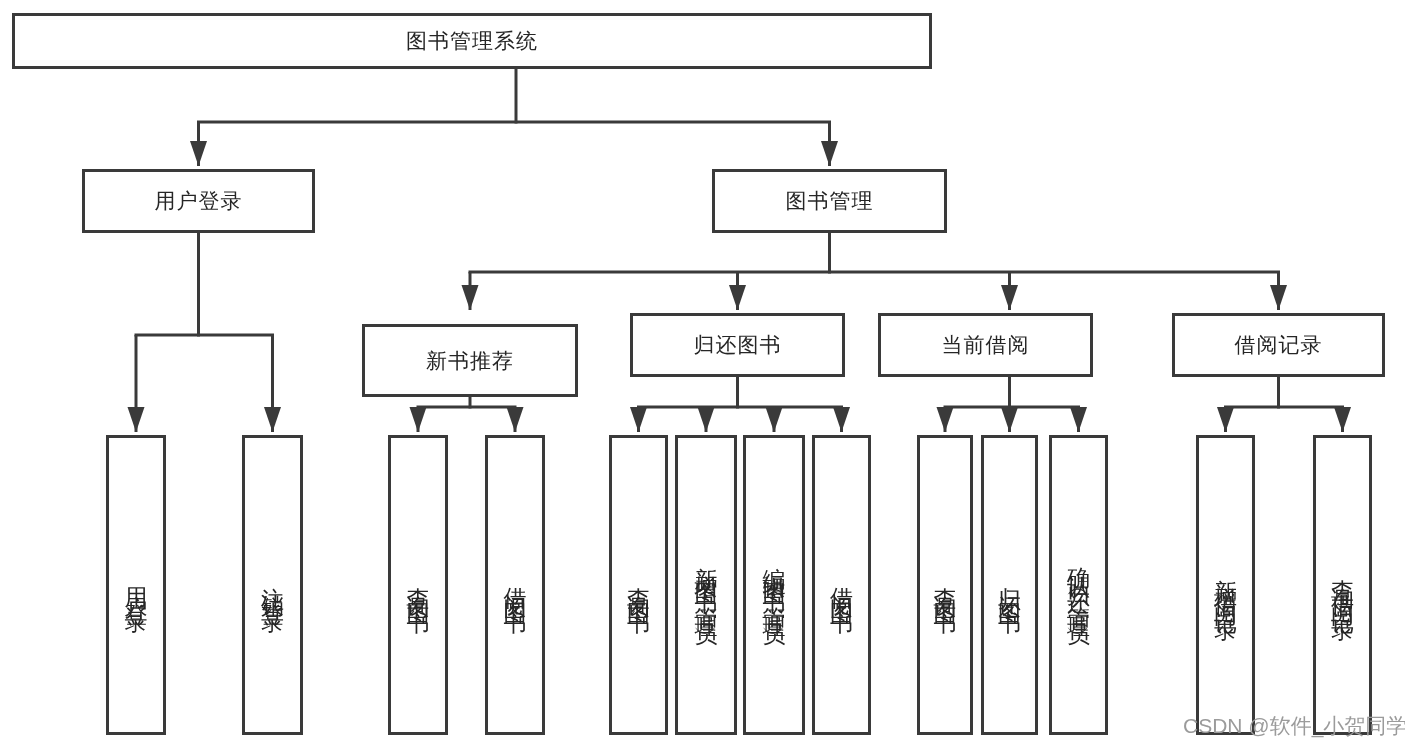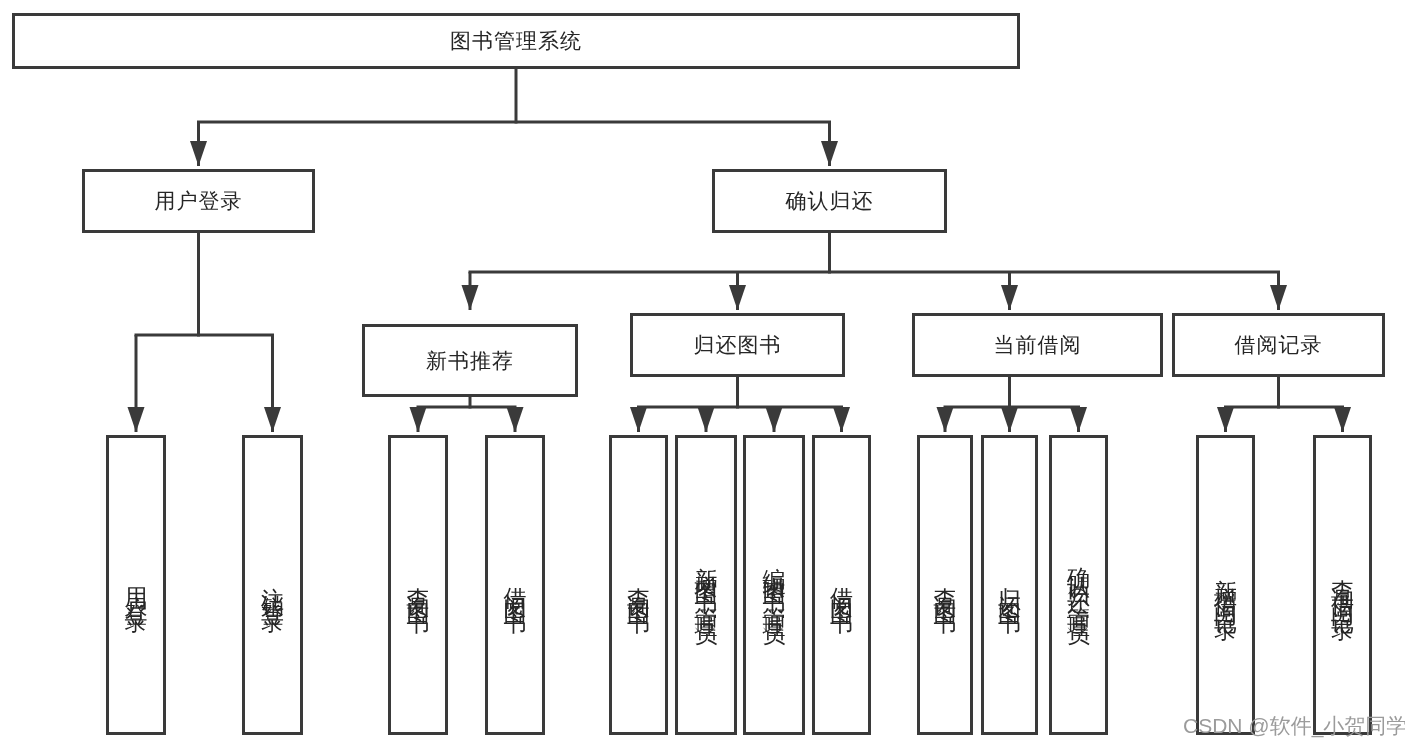--- a/index.html
+++ b/index.html
@@ -116,38 +116,38 @@
 
       <g>
         <line x1="1278.5" y1="377" x2="1278.5" y2="408.5"></line>
         <line x1="1224" y1="407" x2="1344" y2="407"></line>
         <line x1="1225.5" y1="407" x2="1225.5" y2="432" marker-end="url(#arrow)"></line>
         <line x1="1342.5" y1="407" x2="1342.5" y2="432" marker-end="url(#arrow)"></line>
       </g>
     </g>
   </svg>
 
-  <div class="node h" style="left:12px; top:13px; width:1008px; height:56px">
+  <div class="node h" style="left:12px; top:13px; width:920px; height:56px">
     <span>图书管理系统</span>
   </div>
 
   <div class="node h" style="left:82px; top:169px; width:233px; height:64px">
     <span>用户登录</span>
   </div>
   <div class="node h" style="left:712px; top:169px; width:235px; height:64px">
-    <span>确认归还</span>
+    <span>图书管理</span>
   </div>
 
   <div class="node h" style="left:362px; top:324px; width:216px; height:73px">
     <span>新书推荐</span>
   </div>
   <div class="node h" style="left:630px; top:313px; width:215px; height:64px">
     <span>归还图书</span>
   </div>
-  <div class="node h" style="left:912px; top:313px; width:251px; height:64px">
+  <div class="node h" style="left:878px; top:313px; width:215px; height:64px">
     <span>当前借阅</span>
   </div>
   <div class="node h" style="left:1172px; top:313px; width:213px; height:64px">
     <span>借阅记录</span>
   </div>
 
   <div class="node v" style="left:106px; top:435px; width:60px; height:300px">
     <span>用户登录</span>
   </div>
   <div class="node v" style="left:242px; top:435px; width:61px; height:300px">

